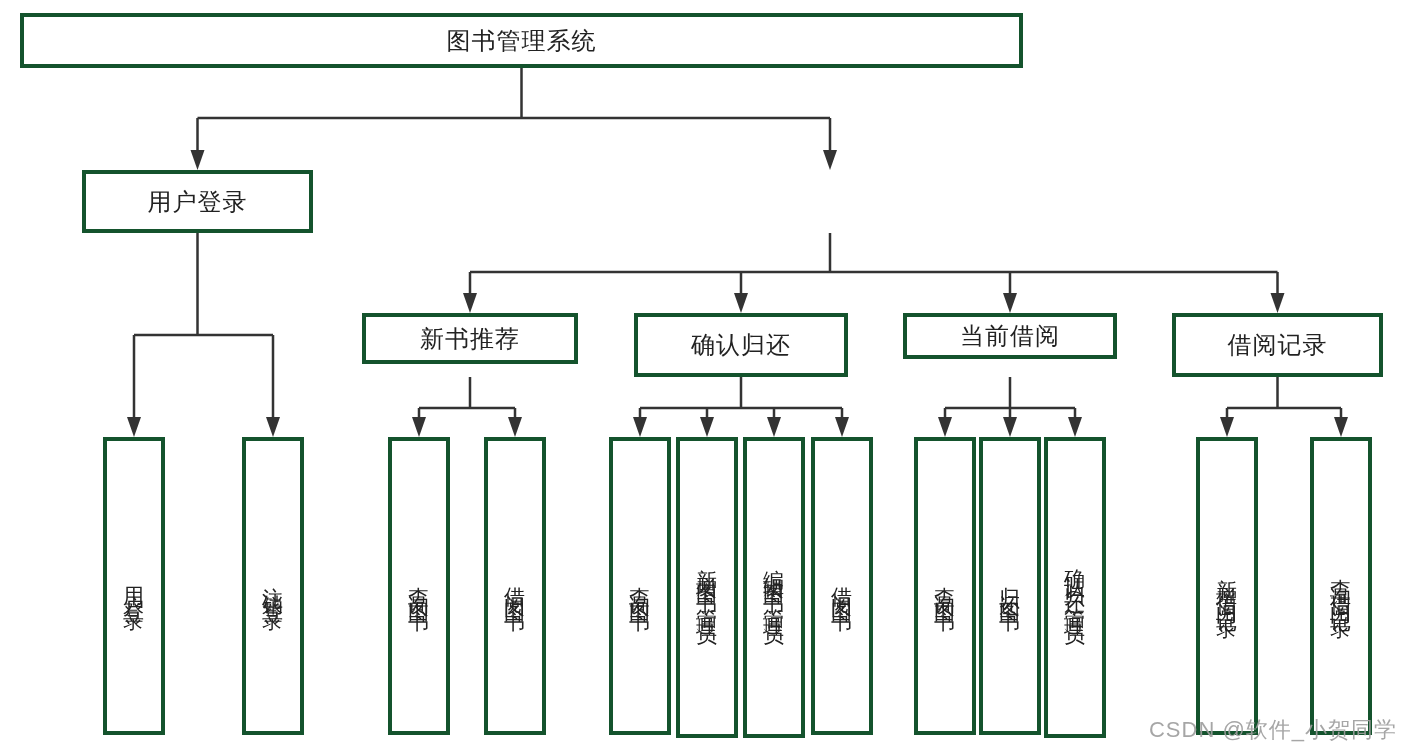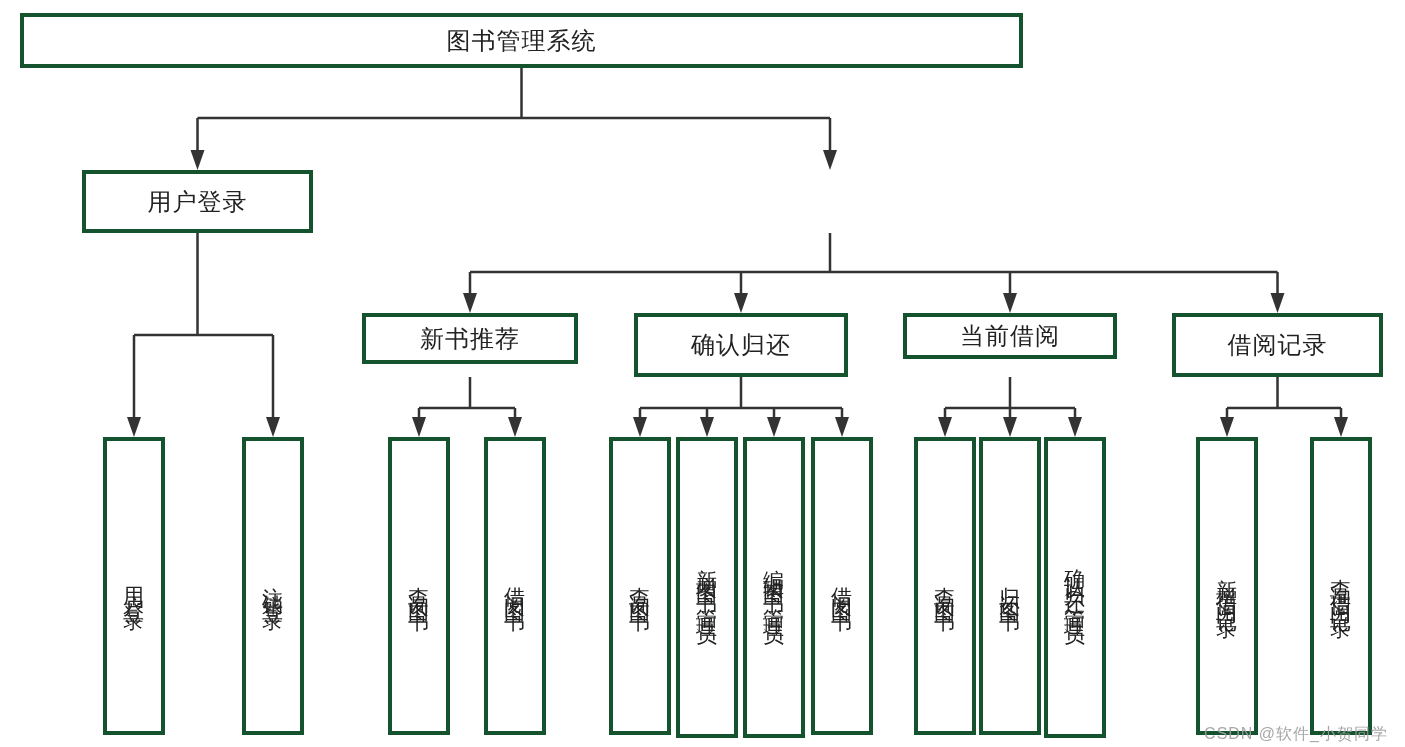--- a/index.html
+++ b/index.html
@@ -12,22 +12,22 @@
     position:absolute;background:#ffffff;border:4px solid #14532d;
     display:flex;align-items:center;justify-content:center;
     color:#222222;box-sizing:border-box;
   }
   .hbox{font-size:24px;letter-spacing:1px;}
   .vbox{
     writing-mode:vertical-rl;text-orientation:mixed;
     font-size:21px;letter-spacing:8px;line-height:1;
   }
   #watermark{
-    position:absolute;right:17px;bottom:2px;z-index:5;
-    font-size:16px;color:rgba(158,158,158,0.92);letter-spacing:1px;
+    position:absolute;right:8px;bottom:2px;z-index:5;
+    font-size:22px;color:rgba(158,158,158,0.92);letter-spacing:1px;
   }
 </style>
 </head>
 <body>
 
 <div id="canvas">
 
   <svg id="connectors" viewBox="0 0 1405 747" xmlns="http://www.w3.org/2000/svg" fill="none" stroke="#333333" stroke-width="2.5">
 
     <g>

